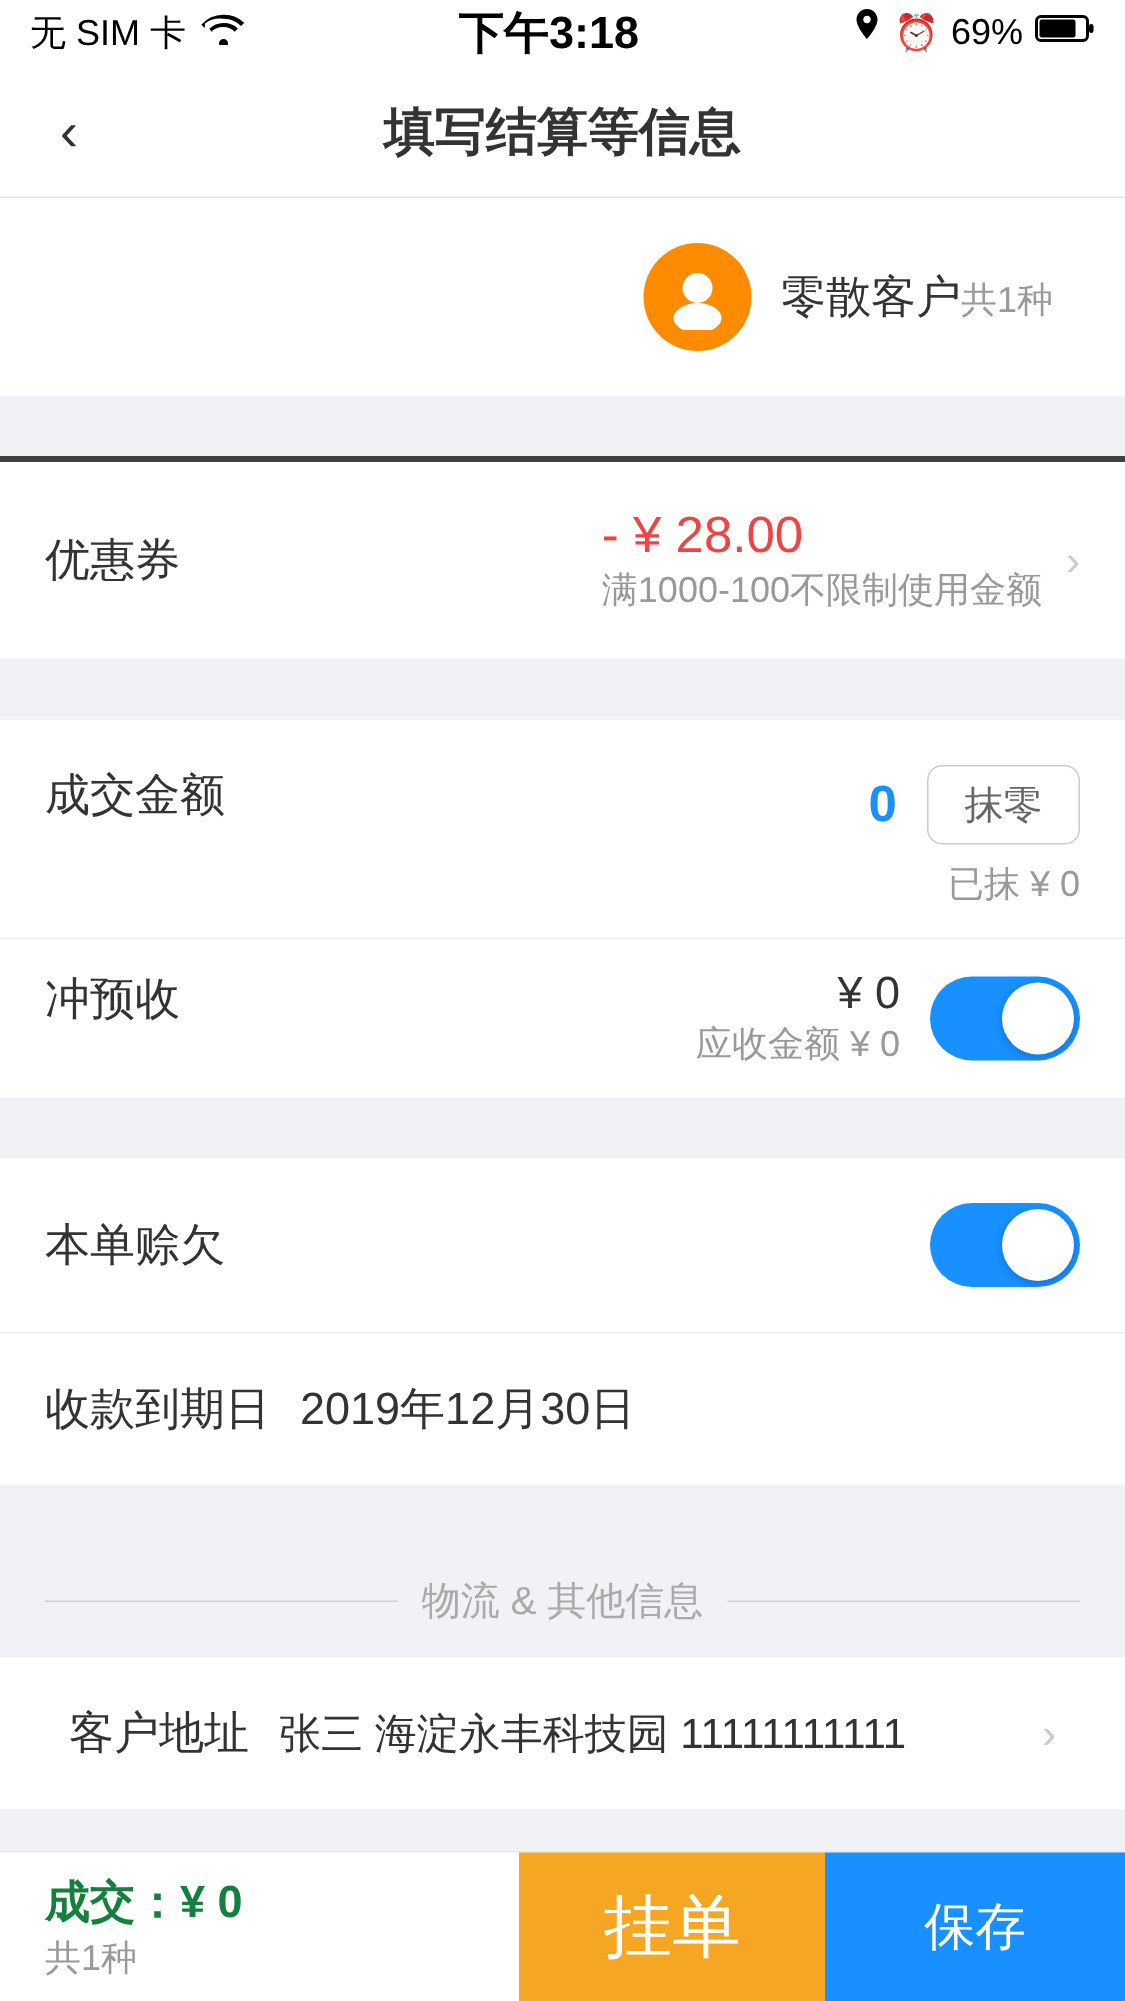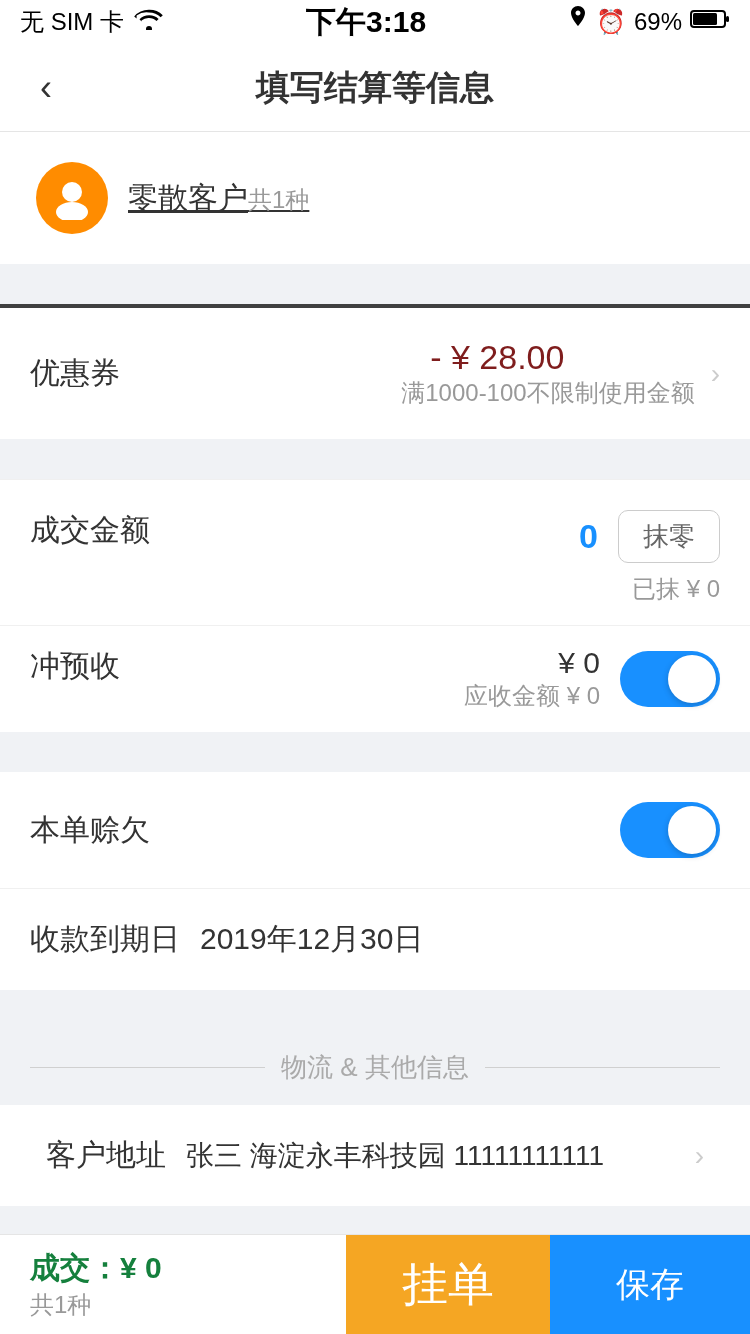--- a/index.html
+++ b/index.html
@@ -60,26 +60,25 @@
       margin-bottom: 20px;
     }
     .section-separator {
       height: 20px;
       background: #f0f2f5;
     }
 
     
     .customer-row {
       background: #fff;
-      padding: 30px 36px;
-      display: flex;
-      align-items: center;
-      justify-content: flex-start;
+      padding: 30px 48px;
+      display: flex;
+      align-items: center;
+      justify-content: flex-end;
       margin-bottom: 2px;
-      text-decoration: underline;
     }
     .customer-left {
       display: flex;
       align-items: center;
       gap: 20px;
     }
     .avatar {
       width: 72px;
       height: 72px;
       background: #ff8c00;
@@ -96,21 +95,21 @@
     
     .row-item {
       background: #fff;
       padding: 30px 30px;
       display: flex;
       align-items: center;
       justify-content: space-between;
       border-top: 4px solid #404040;
     }
     .row-label { font-size: 30px; color: #333; }
-    .row-discount-value { font-size: 34px; color: #7f1d1d; font-weight: 500; margin-left: 29px; }
+    .row-discount-value { font-size: 34px; color: #ef4444; font-weight: 500; }
     .row-discount-sub { font-size: 24px; color: #999; }
     .row-chevron { font-size: 28px; color: #ccc; margin-left: 8px; }
 
     
     .deal-row {
       background: #fff;
       padding: 30px 30px 10px;
       display: flex;
       align-items: flex-start;
       justify-content: space-between;

